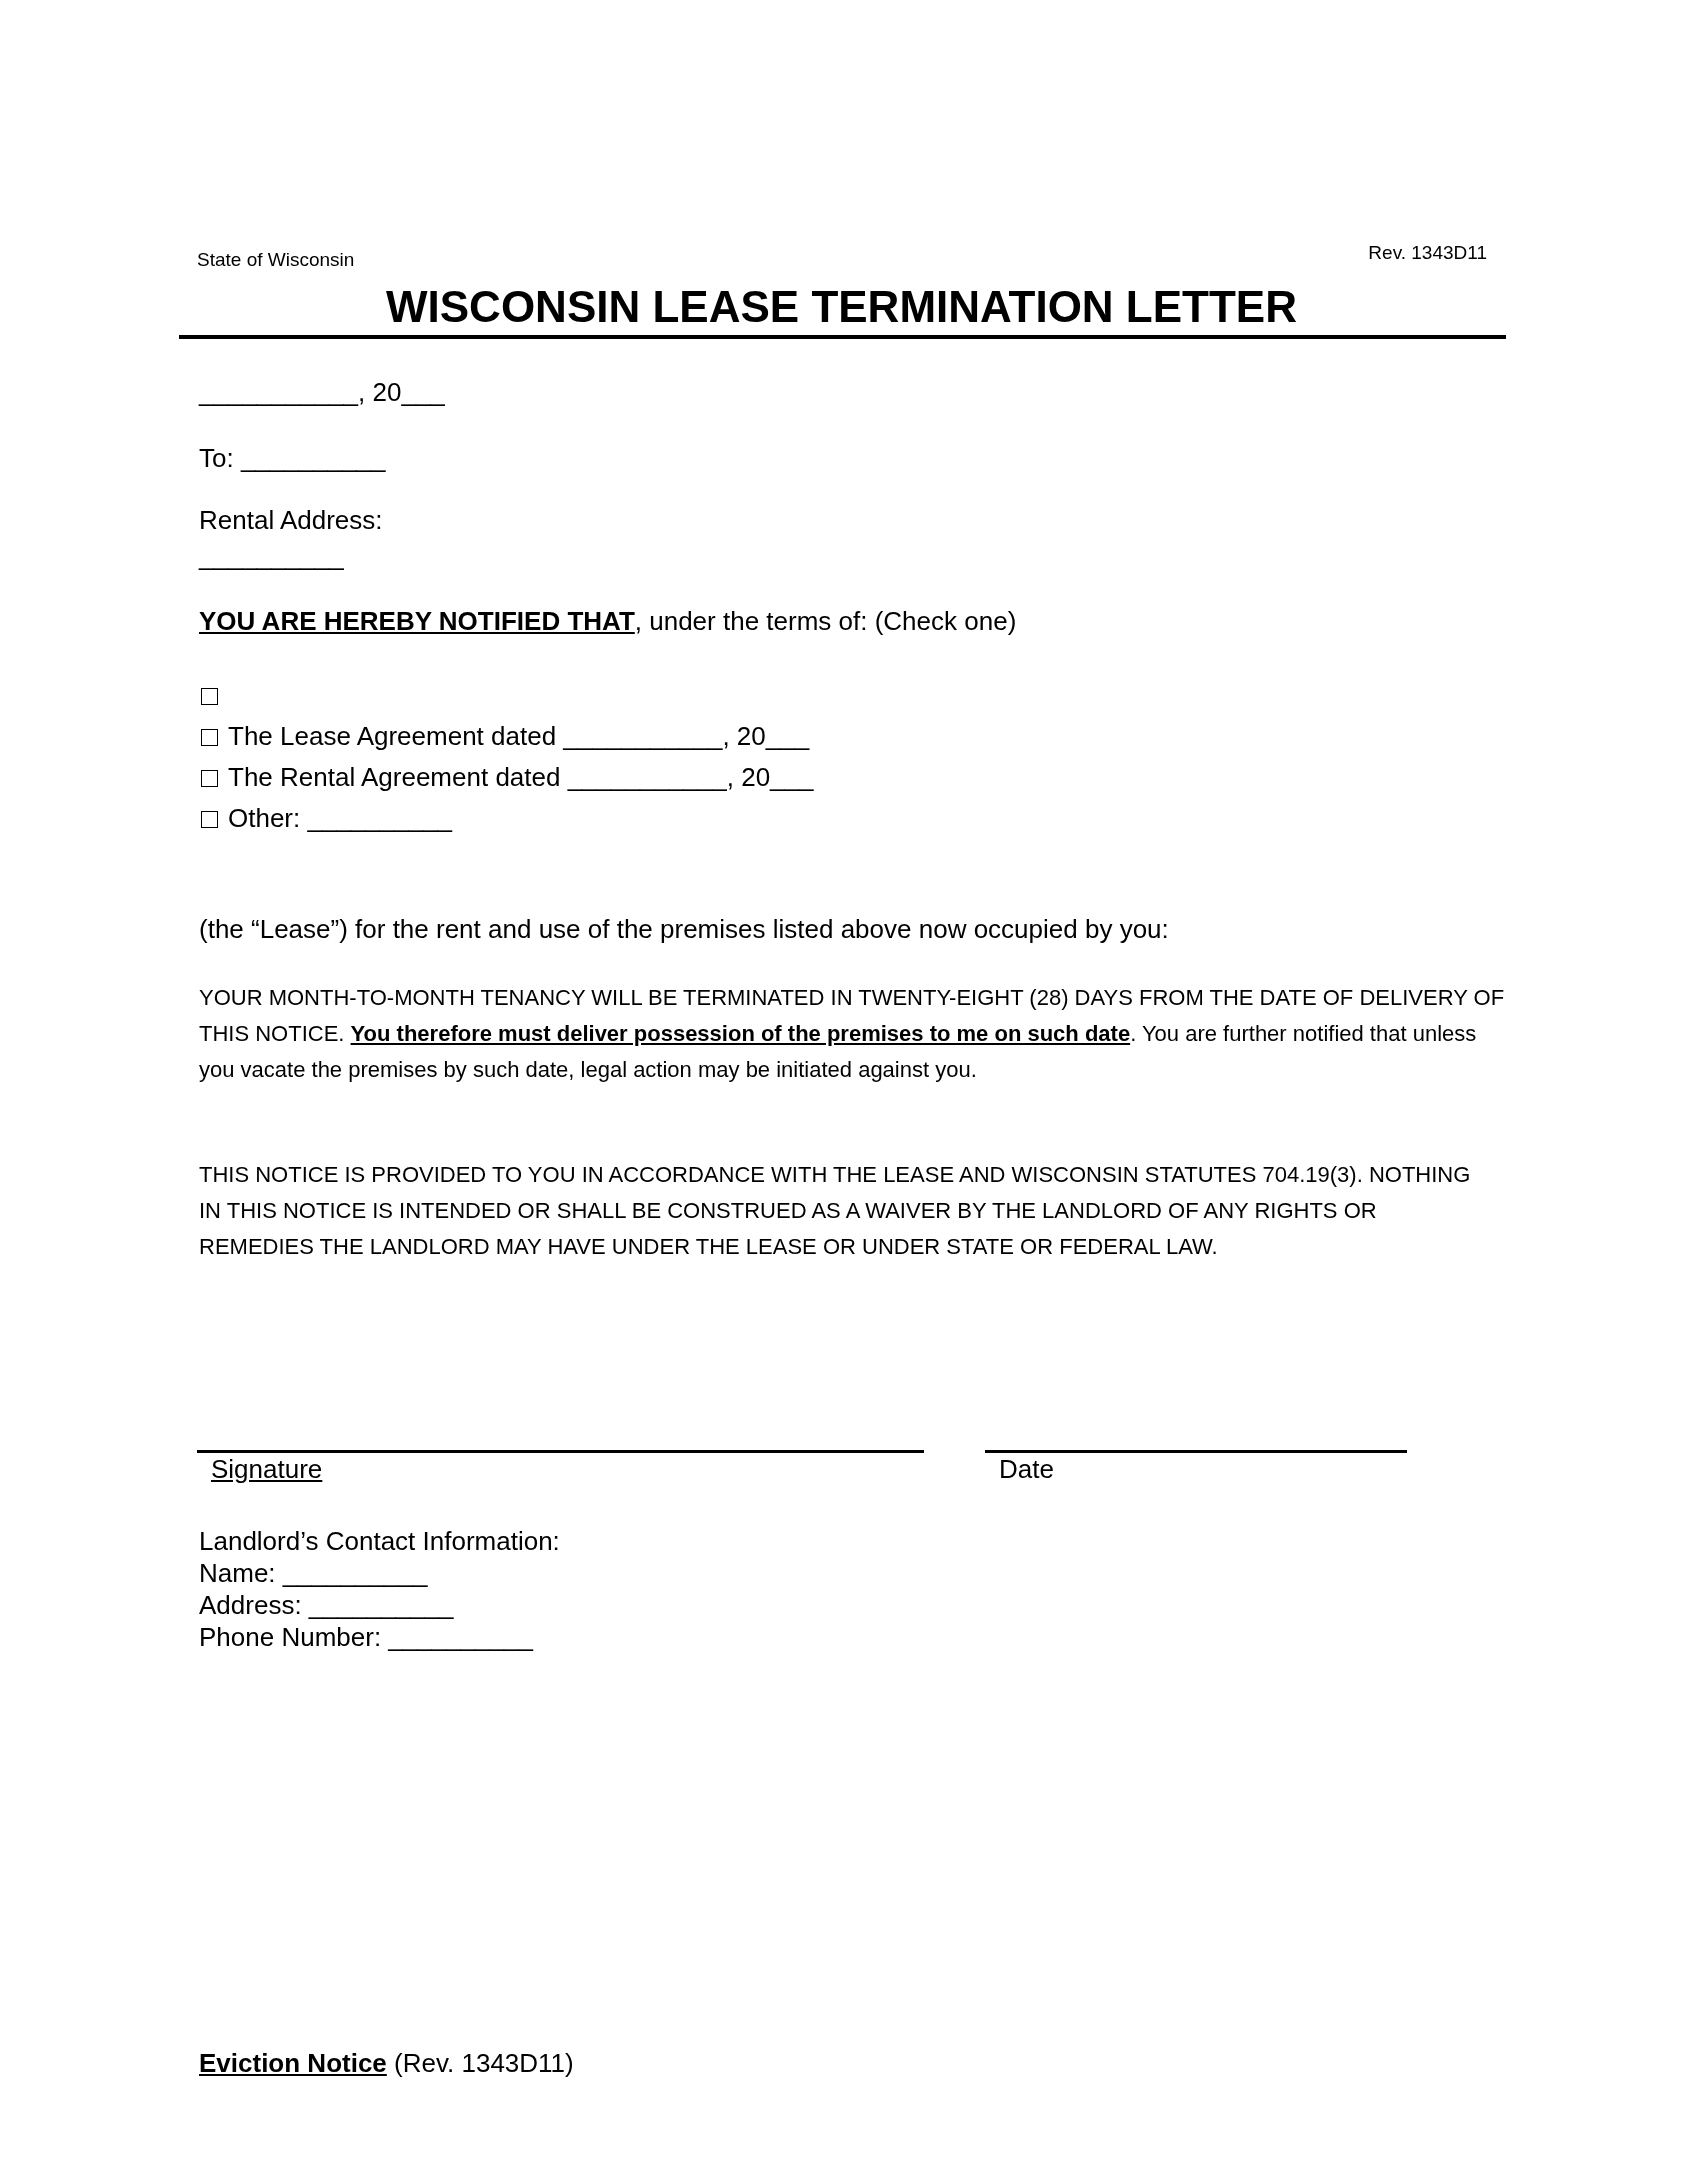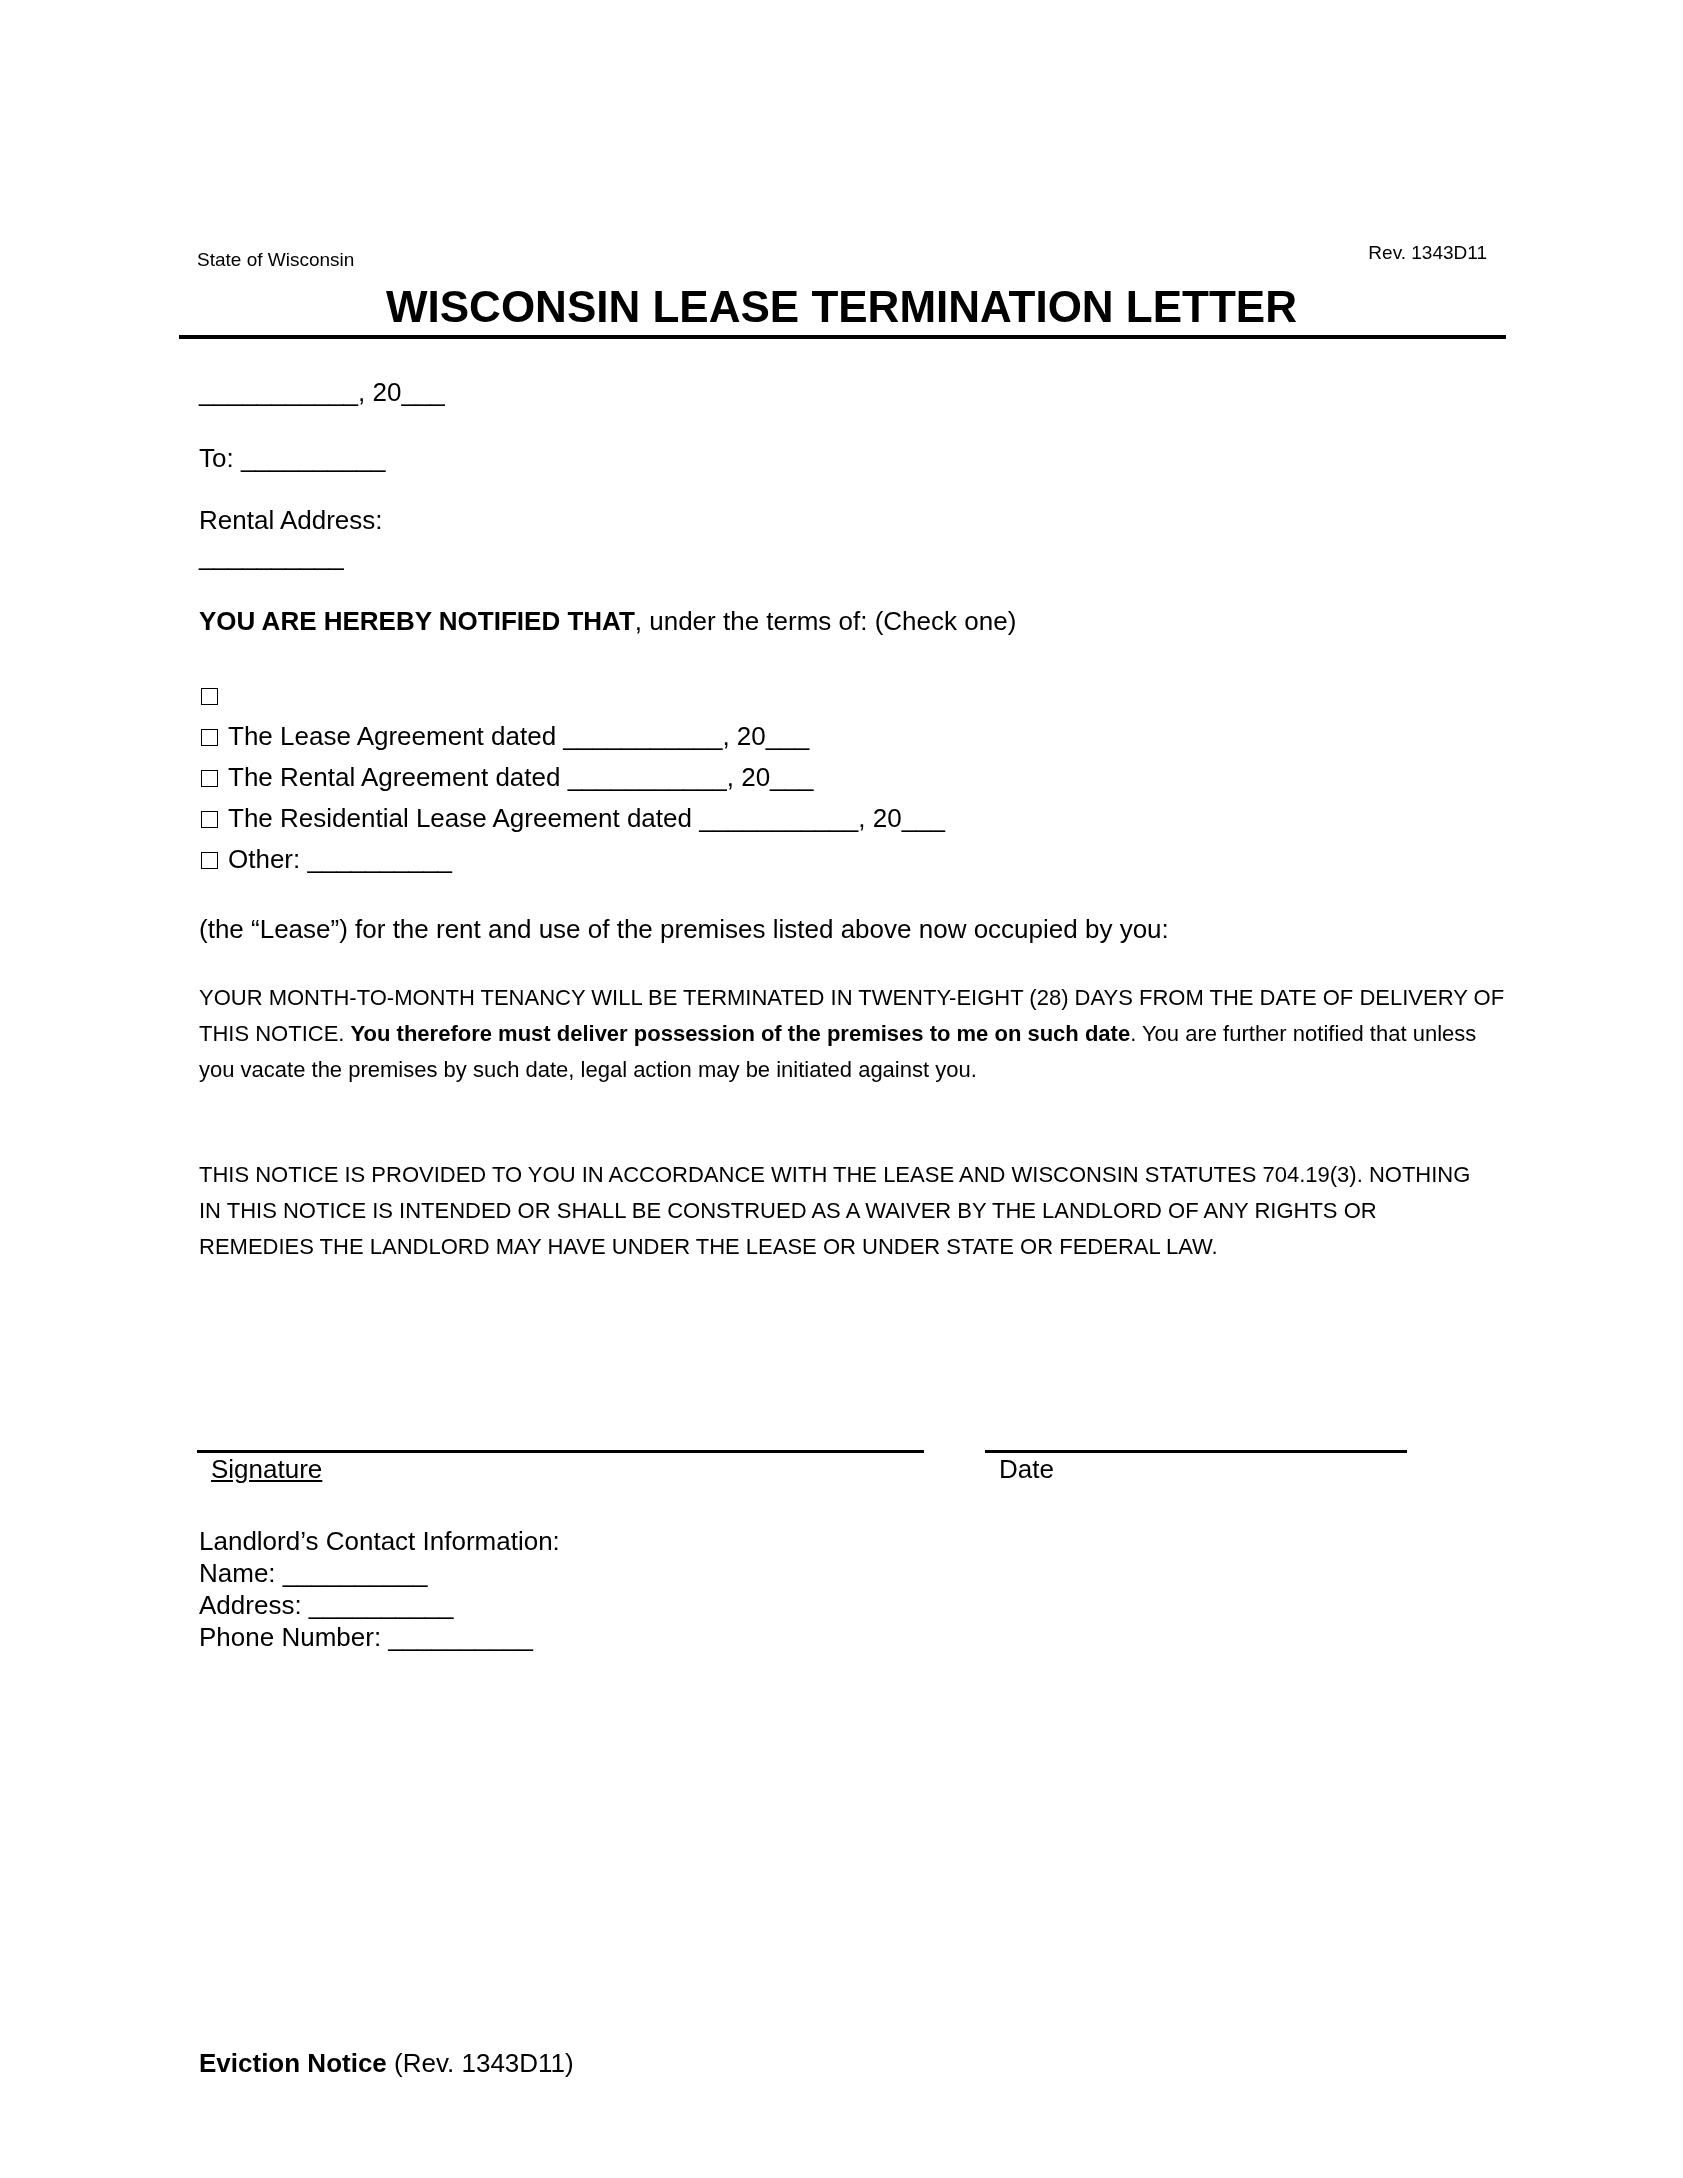--- a/index.html
+++ b/index.html
@@ -3,21 +3,21 @@
   <meta charset="utf-8">
   <style>
     html, body { margin: 0; padding: 0; background: #ffffff; }
     body { width: 1683px; height: 2178px; position: relative; overflow: hidden;
            font-family: "Liberation Sans", sans-serif; color: #000; }
     .abs { position: absolute; white-space: nowrap; }
     .small { font-size: 19px; margin-top: 8px; }
     .body-text { font-size: 26px; line-height: 36px; }
     .title { font-size: 44px; font-weight: bold; left: 0; width: 1683px; text-align: center; margin-top: 6px; }
     .rule { position: absolute; background: #000; }
-    b { font-weight: bold; }
+    b { font-weight: bold; text-decoration: underline; }
     .para { position: absolute; left: 199px; width: 1307px; font-size: 22px; line-height: 36px; white-space: normal; }
     .check-item { display: flex; align-items: center; gap: 10px; }
     .checkbox { display: inline-block; width: 17px; height: 17px; border: 1.5px solid #000; box-sizing: border-box; margin-top: 3px; }
   </style>
 </head>
 <body>
 
 <div class="abs small" style="left:197px; top:241px;">State of Wisconsin</div>
 <div class="abs small" style="right:196px; top:234px;">Rev. 1343D11</div>
 <div class="abs title" style="top:276px;">WISCONSIN LEASE TERMINATION LETTER</div>
@@ -39,24 +39,20 @@
   <div class="check-item" style="height:41px;">
     <span class="checkbox"></span>
     <span>The Lease Agreement dated ___________, 20___</span>
   </div>
   <div class="check-item" style="height:41px;">
     <span class="checkbox"></span>
     <span>The Rental Agreement dated ___________, 20___</span>
   </div>
   <div class="check-item" style="height:41px;">
     <span class="checkbox"></span>
-    <span>The Residential Lease Agreement dated ___________, 20___</span>
-  </div>
-  <div class="check-item" style="height:41px;">
-    <span class="checkbox"></span>
     <span>Other: __________</span>
   </div>
 </div>
 
 <div class="abs body-text" style="left:199px; top:911px;">(the “Lease”) for the rent and use of the premises listed above now occupied by you:</div>
 
 <div class="para" style="top:980px;">
   <span>YOUR MONTH-TO-MONTH TENANCY WILL BE TERMINATED IN TWENTY-EIGHT (28) DAYS FROM THE DATE OF DELIVERY OF THIS NOTICE. </span><b>You therefore must deliver possession of the premises to me on such date</b><span>. You are further notified that unless you vacate the premises by such date, legal action may be initiated against you.</span>
 </div>
 

